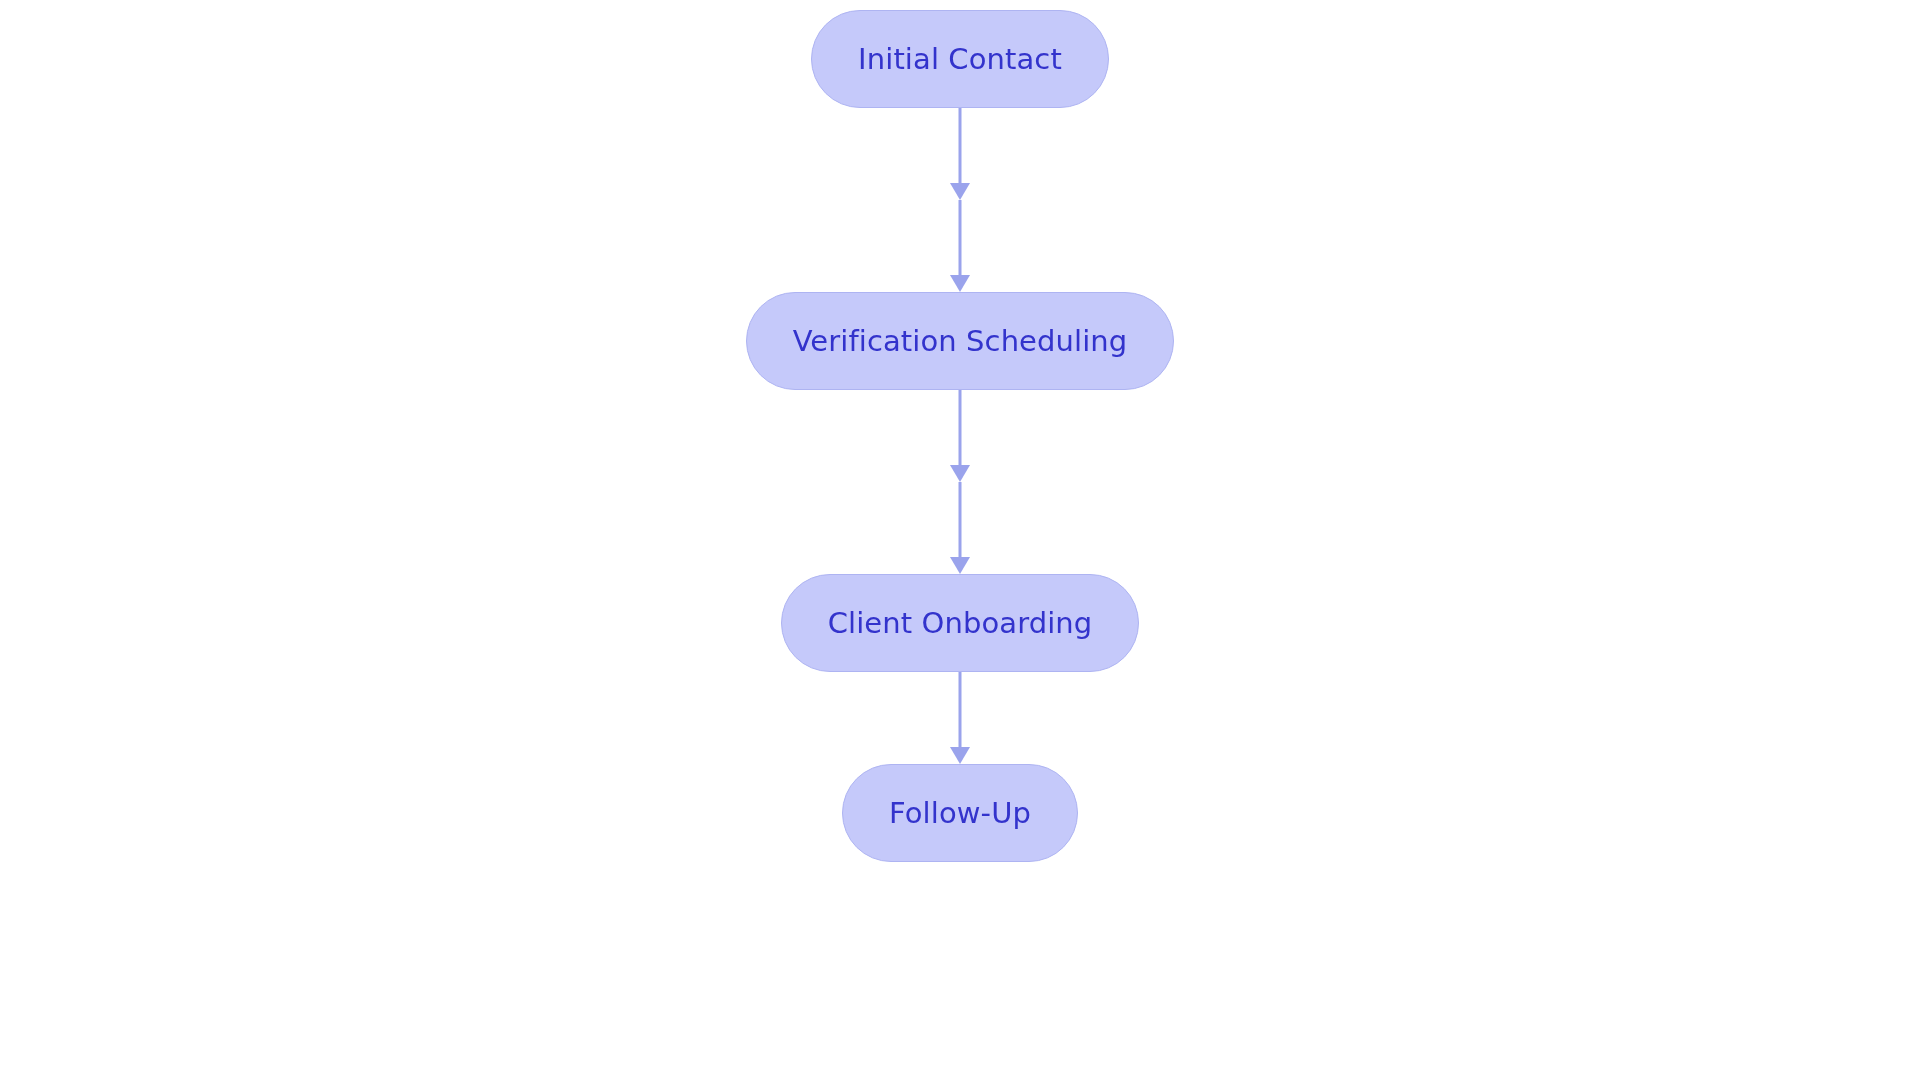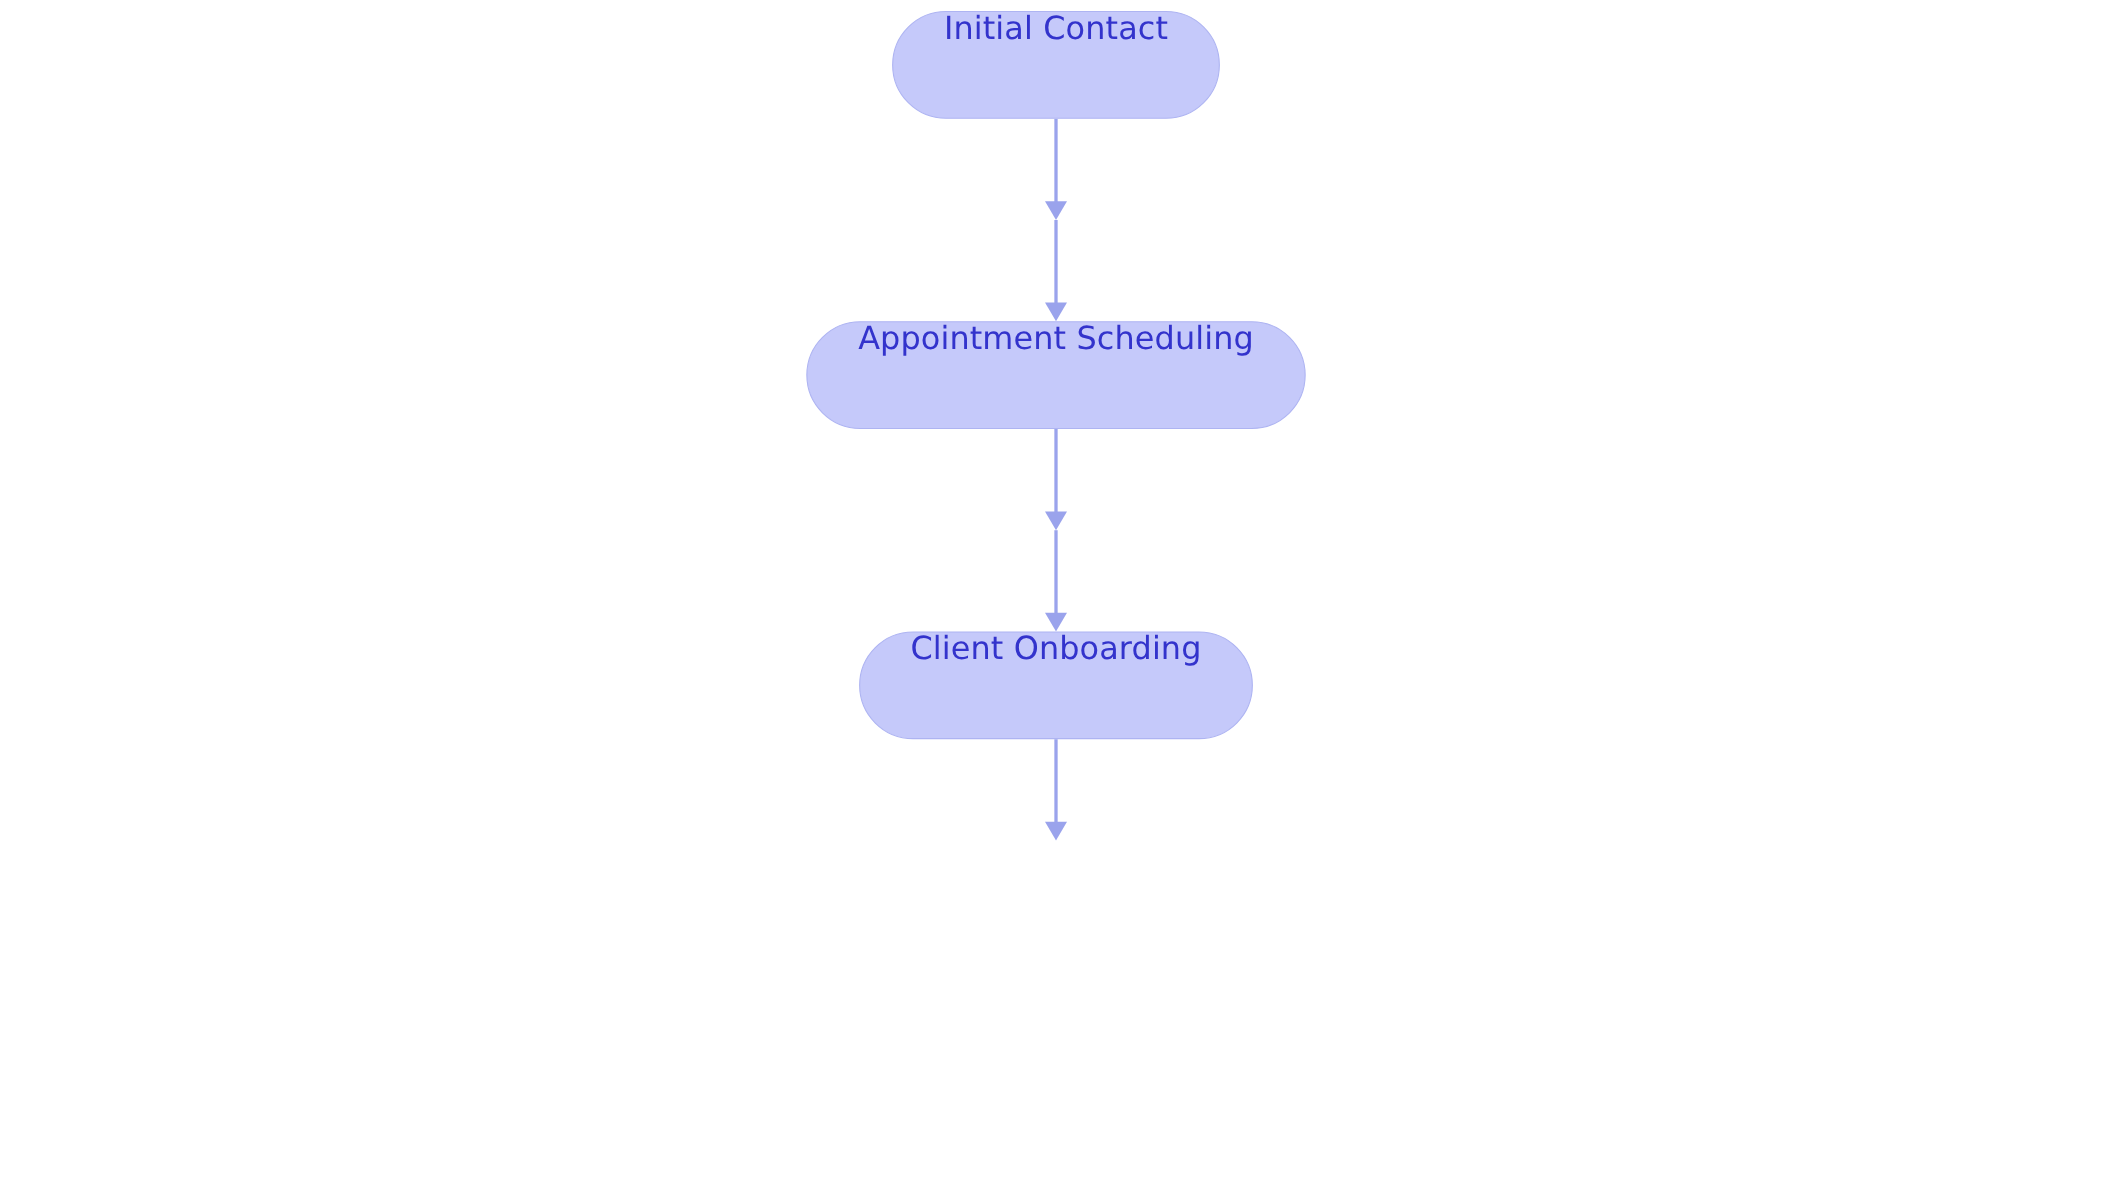--- a/index.html
+++ b/index.html
@@ -31,21 +31,21 @@
     align-items: center;
   }
 
   .node {
     box-sizing: border-box;
     height: 98px;
     border-radius: 49px;
     background: #c5c9fa;
     border: 1.6px solid #aeb4f2;
     display: flex;
-    align-items: flex-start;
+    align-items: center;
     justify-content: center;
     padding: 0 46px;
     position: relative;
     z-index: 2;
   }
 
   .node-label {
     color: #3333cc;
     font-family: "DejaVu Sans", sans-serif;
     font-size: 29px;
@@ -101,21 +101,21 @@
       <span class="connector-arrowhead"></span>
     </div>
 
 
     <div class="connector">
       <span class="connector-line"></span>
       <span class="connector-arrowhead"></span>
     </div>
 
     <div class="node">
-      <span class="node-label">Appointment Scheduling</span>
+      <span class="node-label">Verification Scheduling</span>
     </div>
 
     <div class="connector">
       <span class="connector-line"></span>
       <span class="connector-arrowhead"></span>
     </div>
 
 
     <div class="connector">
       <span class="connector-line"></span>
@@ -124,15 +124,18 @@
 
     <div class="node">
       <span class="node-label">Client Onboarding</span>
     </div>
 
     <div class="connector">
       <span class="connector-line"></span>
       <span class="connector-arrowhead"></span>
     </div>
 
+    <div class="node">
+      <span class="node-label">Follow-Up</span>
+    </div>
 
   </div>
 </div>
 
 </body></html>

